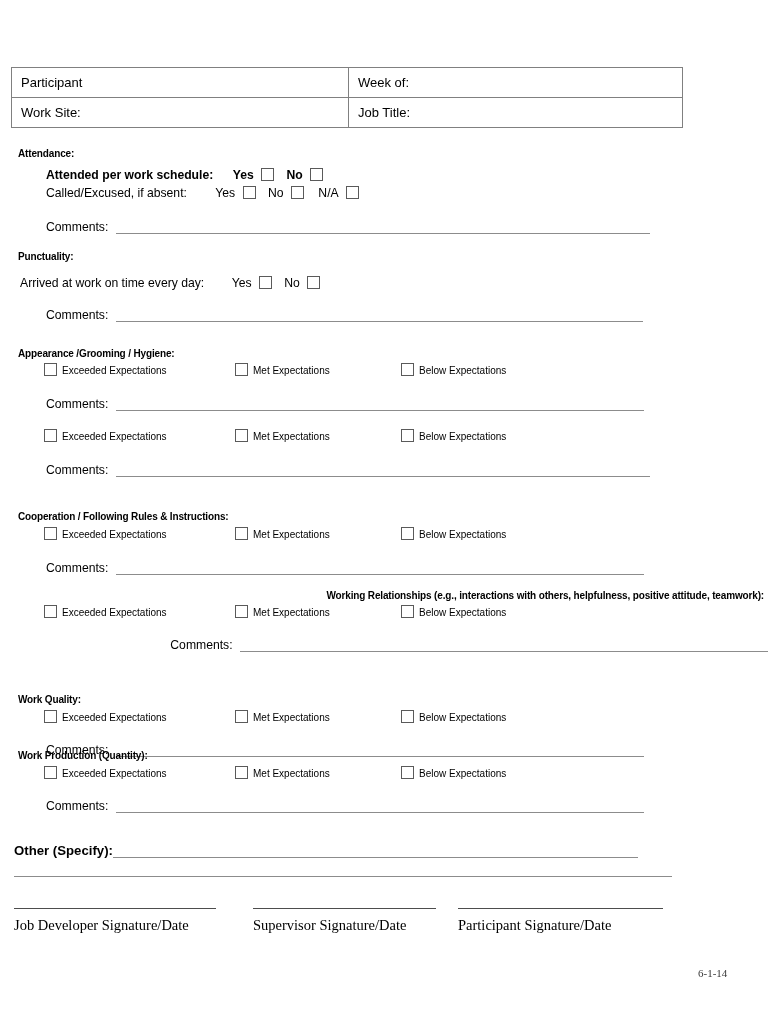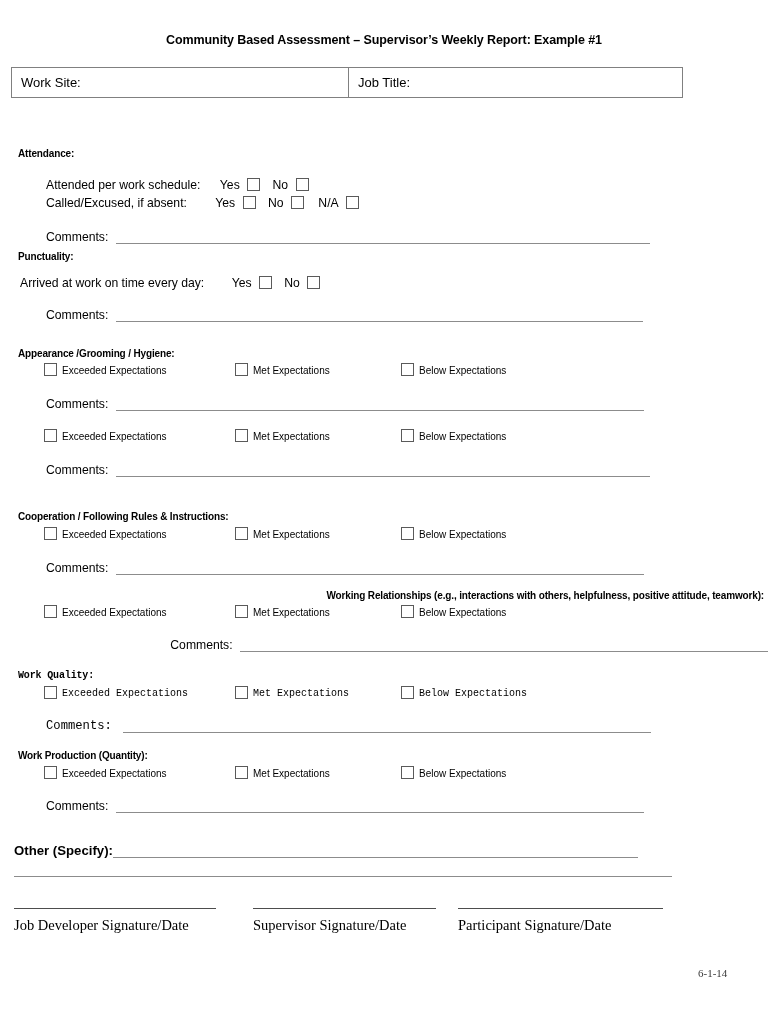--- a/index.html
+++ b/index.html
@@ -190,35 +190,38 @@
     font-size: 11px;
     color: #3a3a3a;
     white-space: nowrap;
   }
 </style>
 </head>
 <body>
 
 <div class="page">
 
-  <div class="doc-title">Community Based Assessment – Supervisor’s Weekly Report:  Example #1</div>
 
   <table class="header-table">
     <tbody>
+        <tr>
+      <td class="col-left">Participant</td>
+      <td class="col-right">Week of:</td>
+    </tr>
     <tr>
       <td class="col-left">Work Site:</td>
       <td class="col-right">Job Title:</td>
     </tr>
   </tbody>
     </table>
 
   <div class="section" style="top:144px;">
     <div class="sec-heading">Attendance:</div>
 
-    <div class="qrow" style="margin-top:18px;">
+    <div class="qrow" style="margin-top:8px;font-weight:bold;">
       <span class="qlabel">Attended per work schedule:</span>
       <span class="opt" style="margin-left:16px;">
         <span class="otext">Yes</span>
         <span class="cbox"></span>
       </span>
       <span class="opt" style="margin-left:9px;">
         <span class="otext">No</span>
         <span class="cbox"></span>
       </span>
     </div>
@@ -335,21 +338,21 @@
       <span class="ritem r3">
         <span class="cbox"></span><span class="rtext">Below Expectations</span>
       </span>
     </div>
     <div class="comments" style="margin-top:14px;">
       <span class="clabel">Comments:</span>
       <span class="cline" style="width:528px;"></span>
     </div>
   </div>
 
-  <div class="section" style="top:666px;font-family:Liberation Mono, monospace;">
+  <div class="section" style="top:690px;">
     <div class="sec-heading">Work Quality:</div>
     <div class="rating-row" style="margin-top:5px;">
       <span class="ritem r1">
         <span class="cbox"></span><span class="rtext">Exceeded Expectations</span>
       </span>
       <span class="ritem r2">
         <span class="cbox"></span><span class="rtext">Met Expectations</span>
       </span>
       <span class="ritem r3">
         <span class="cbox"></span><span class="rtext">Below Expectations</span>

